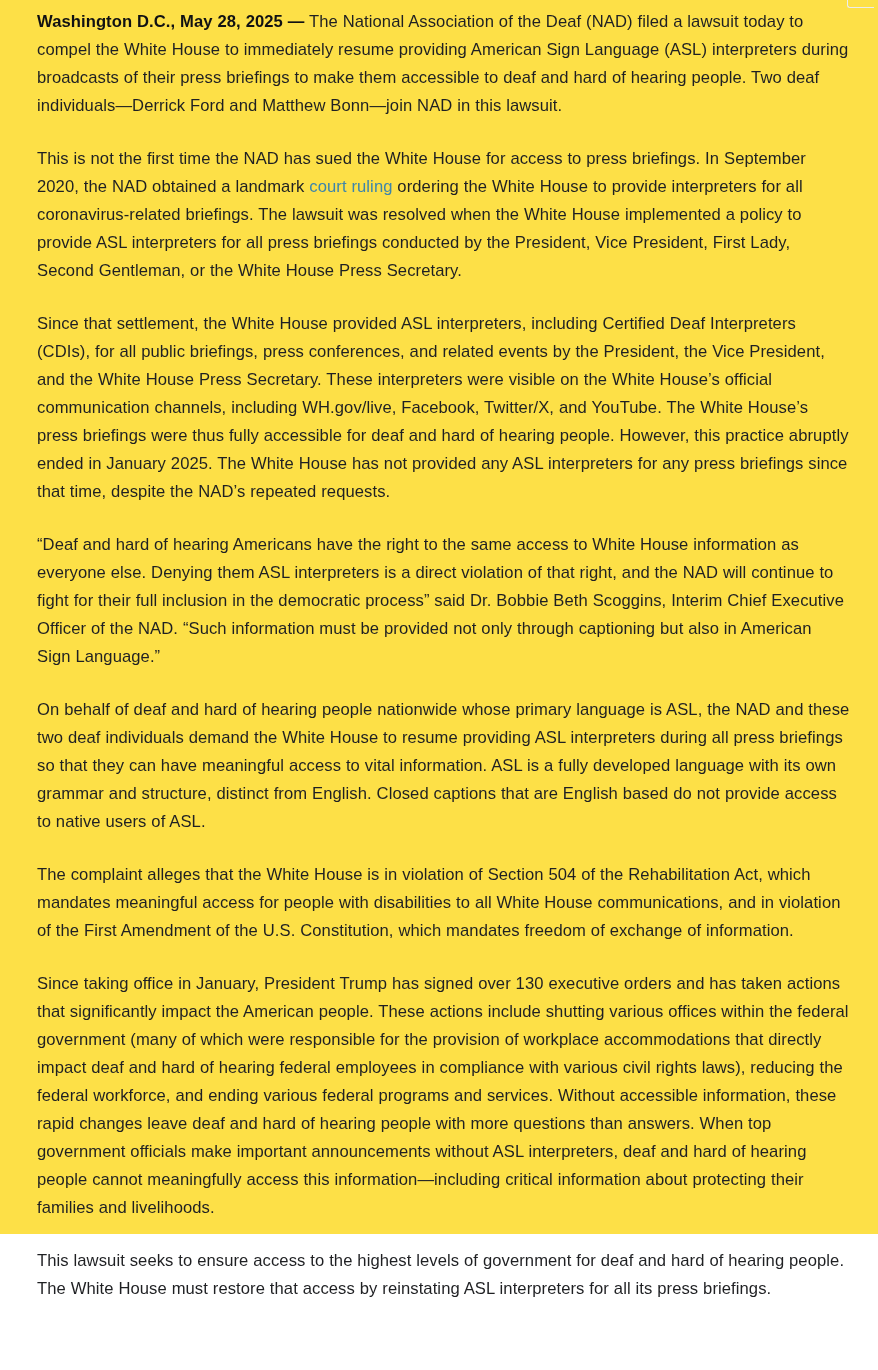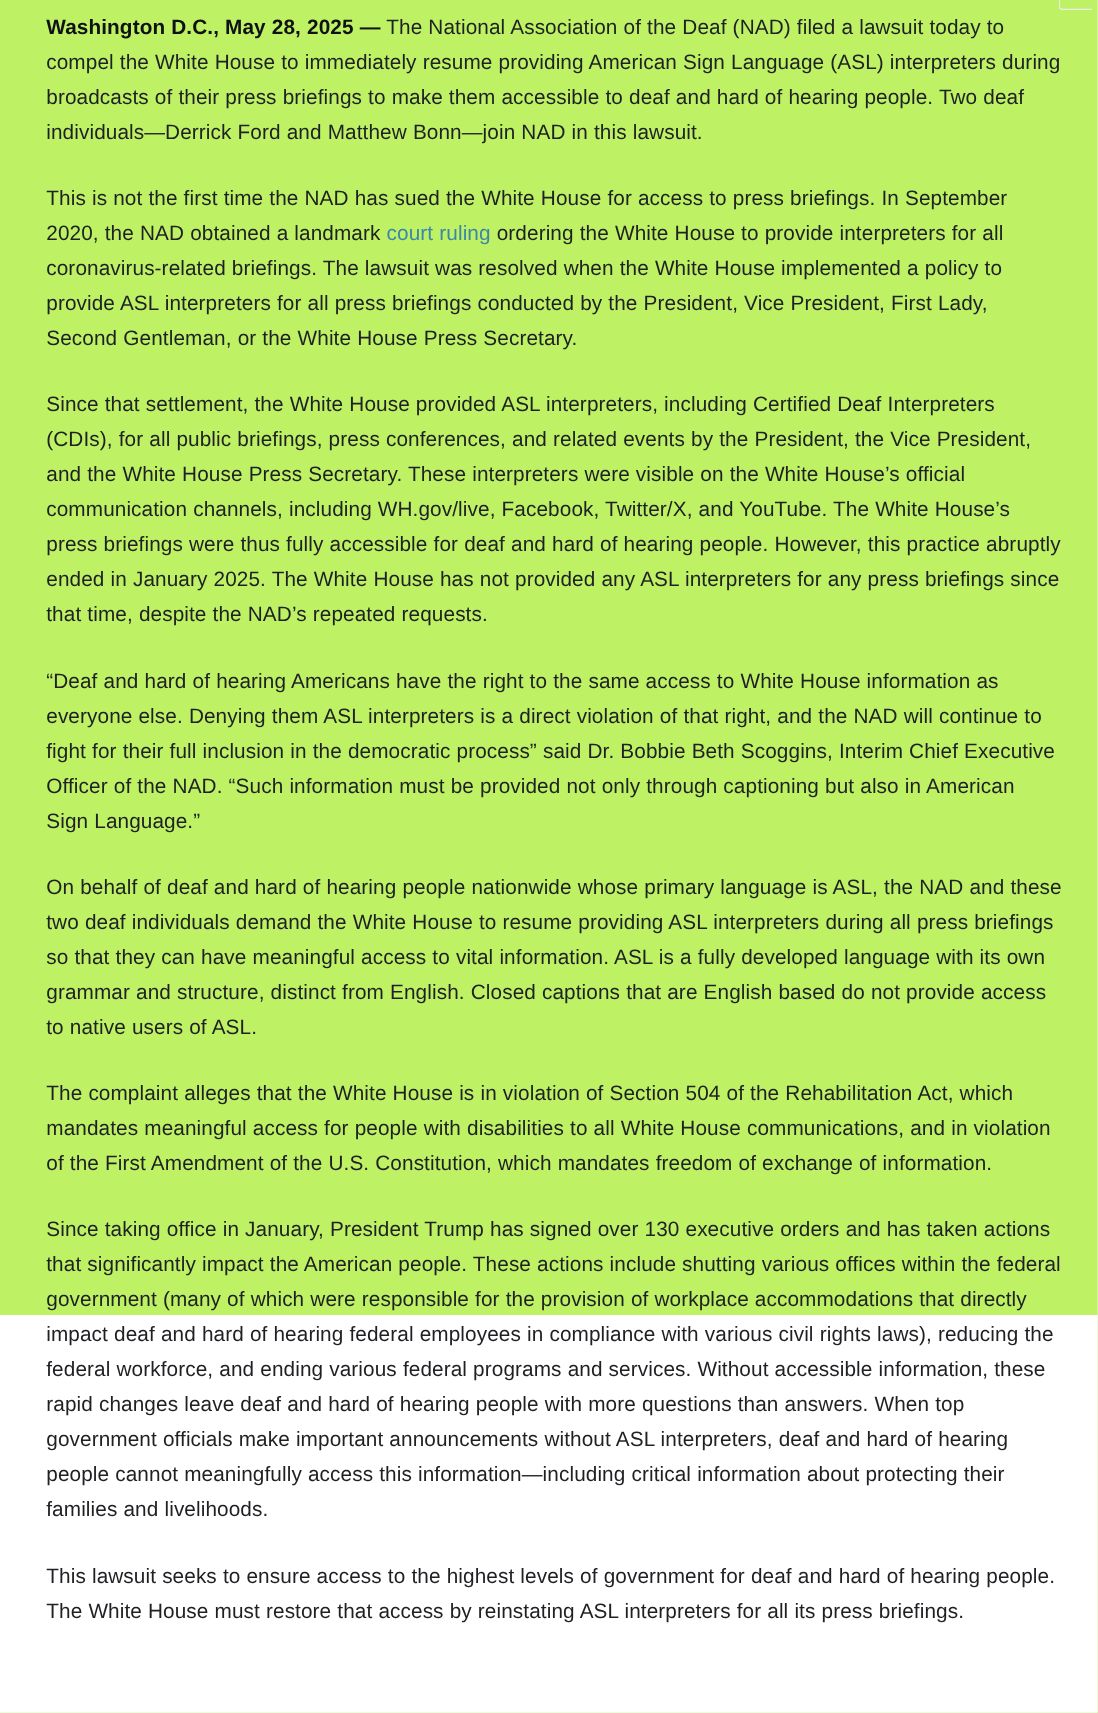--- a/index.html
+++ b/index.html
@@ -12,22 +12,22 @@
     width: 878px;
     height: 1370px;
     overflow: hidden;
     font-family: "Liberation Sans", "DejaVu Sans", sans-serif;
     -webkit-font-smoothing: antialiased;
   }
 
   #page {
     position: relative;
     width: 878px;
-    height: 1052px;
-    background: #bef264;
+    height: 1234px;
+    background: #fde047;
   }
 
   
   #overlay-corner {
     position: absolute;
     top: -7px;
     right: 4px;
     width: 26px;
     height: 14px;
     border-left: 1.5px solid #ececec;

